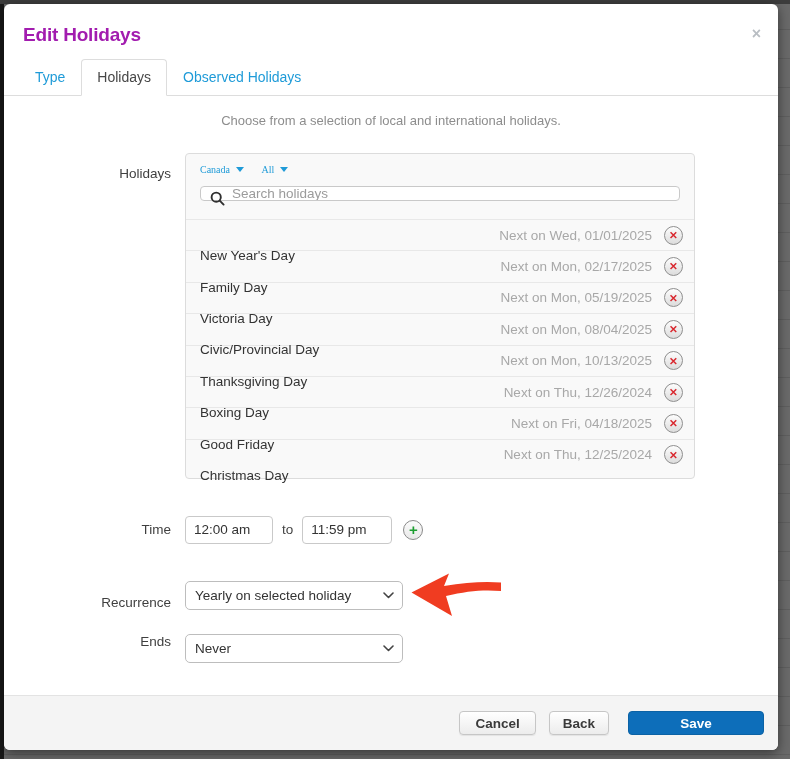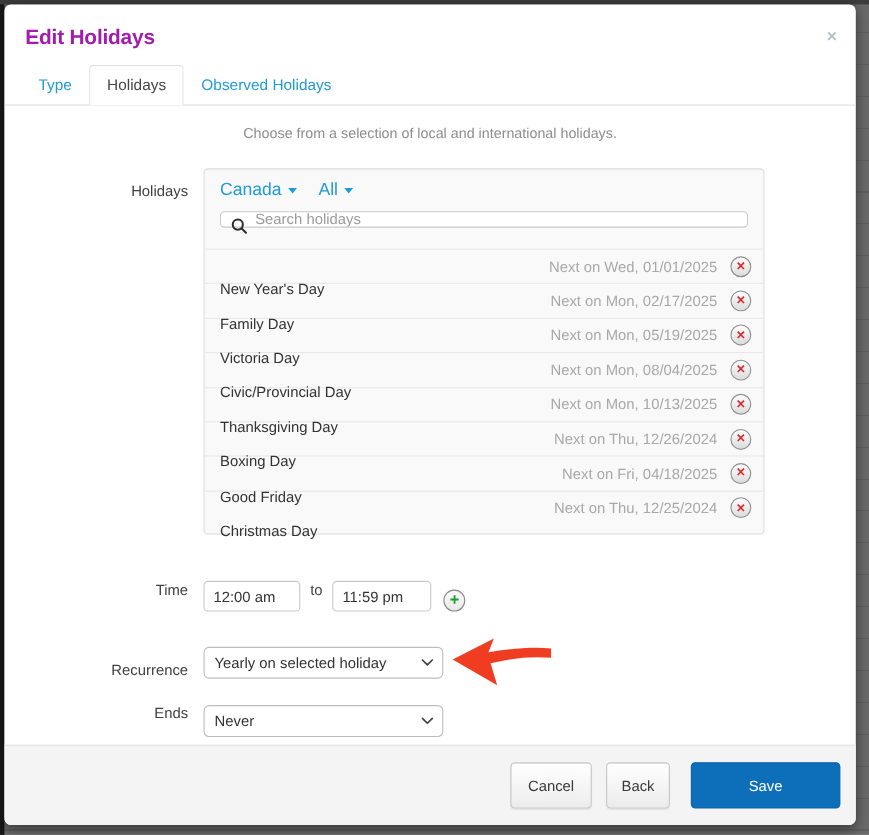--- a/index.html
+++ b/index.html
@@ -33,61 +33,61 @@
   .form-row{display:flex;}
   .form-label{width:166px;min-width:166px;text-align:right;padding-right:14px;font-size:13.5px;color:#3f3f3f;}
   .row-holidays{margin-bottom:31px;}
   .row-holidays .form-label{padding-top:13px;}
   .row-time{margin-bottom:32px;align-items:center;}
   .row-recurrence{margin-bottom:24px;align-items:flex-end;}
   .row-time .form-label,.row-recurrence .form-label,.row-ends .form-label{padding-top:0;}
 
   
   .panel{width:510px;background:#f9f9f9;border:1px solid #dcdcdc;border-radius:4px;padding:10px 0 8px;}
-  .filters{padding:0 14px;margin-bottom:9px;font-size:16px;}
+  .filters{padding:0 14px;margin-bottom:9px;font-size:10px;font-family:Liberation Serif, serif;}
   .filter-link{color:var(--link-blue);margin-right:15px;cursor:pointer;display:inline-flex;align-items:center;}
   .caret{display:inline-block;width:0;height:0;margin-left:6px;
     border-left:4px solid transparent;border-right:4px solid transparent;border-top:5px solid currentColor;}
   .search-wrap{margin:0 14px 17px;position:relative;}
   .search-wrap svg{position:absolute;left:10px;top:7px;}
   .search-input{width:100%;height:15px;border:1px solid #c9c9c9;border-radius:4px;background:#fff;
     padding:0 8px 0 31px;font-size:13.5px;color:#333;font-family:inherit;outline:none;}
   .search-input::placeholder{color:#9b9b9b;}
 
   .holiday-row{display:flex;align-items:center;height:31.4px;border-top:1px solid #e8e8e8;
     padding:0 11px 0 14px;font-size:13.5px;}
   .h-name{flex:1;color:#333;margin-top:41px;}
   .h-next{color:#a8a8a8;margin-right:12px;}
   .delete-icon{width:19px;height:19px;min-width:19px;border-radius:50%;border:1px solid #8f8f8f;
     background:linear-gradient(#fdfdfd,#dcdcdc);color:var(--delete-red);font-size:10.5px;font-weight:900;
     display:flex;align-items:center;justify-content:center;cursor:pointer;line-height:1;}
 
   
-  .time-controls{display:flex;align-items:flex-end;}
+  .time-controls{display:flex;align-items:center;}
   .time-input{width:88px;height:28px;border:1px solid #c9c9c9;border-radius:4px;padding:0 8px;
     font-size:13.5px;color:#333;font-family:inherit;background:#fff;}
   .to-label{margin:12px 9px;font-size:13.5px;color:#444;}
   .plus-icon{width:20px;height:20px;margin-left:11px;border-radius:50%;border:1px solid #8a8a8a;
     background:linear-gradient(#fbfbfb,#e9e9e9);color:var(--plus-green);font-size:15px;font-weight:bold;
     display:flex;align-items:center;justify-content:center;cursor:pointer;line-height:1;padding-bottom:1px;}
 
   
   .select-wrap{position:relative;width:218px;height:29px;}
   .select-wrap select{appearance:none;-webkit-appearance:none;width:100%;height:100%;
     border:1px solid #bdbdbd;border-radius:5px;background:#fff;padding:0 28px 0 9px;
     font-size:13.5px;color:#333;font-family:inherit;cursor:pointer;}
   .chevron-icon{position:absolute;right:9px;top:11px;pointer-events:none;line-height:0;}
 
   .recurrence-controls{position:relative;display:flex;align-items:center;}
   .annotation-arrow{position:absolute;left:226px;top:-8px;pointer-events:none;}
 
   
   .modal-footer{background:#f4f4f4;border-top:1px solid #e3e3e3;padding:15px 14px;
     display:flex;justify-content:flex-end;align-items:center;}
-  .btn{height:42px;border-radius:4px;font-size:13.5px;font-weight:normal;cursor:pointer;font-family:inherit;}
+  .btn{height:24px;border-radius:4px;font-size:13.5px;font-weight:bold;cursor:pointer;font-family:inherit;}
   .btn-default{background:linear-gradient(#fff,#ececec);border:1px solid #c6c6c6;color:#3a3a3a;
     padding:0 15px;box-shadow:0 1px 1px rgba(0,0,0,.07);}
   .btn-back{margin-left:13px;padding:0 13px;}
   .btn-save{margin-left:19px;width:136px;background:var(--save-blue);border:1px solid #0b62a5;color:#fff;}
 </style>
 </head>
 <body>
 
 <div class="backdrop"></div>
 

